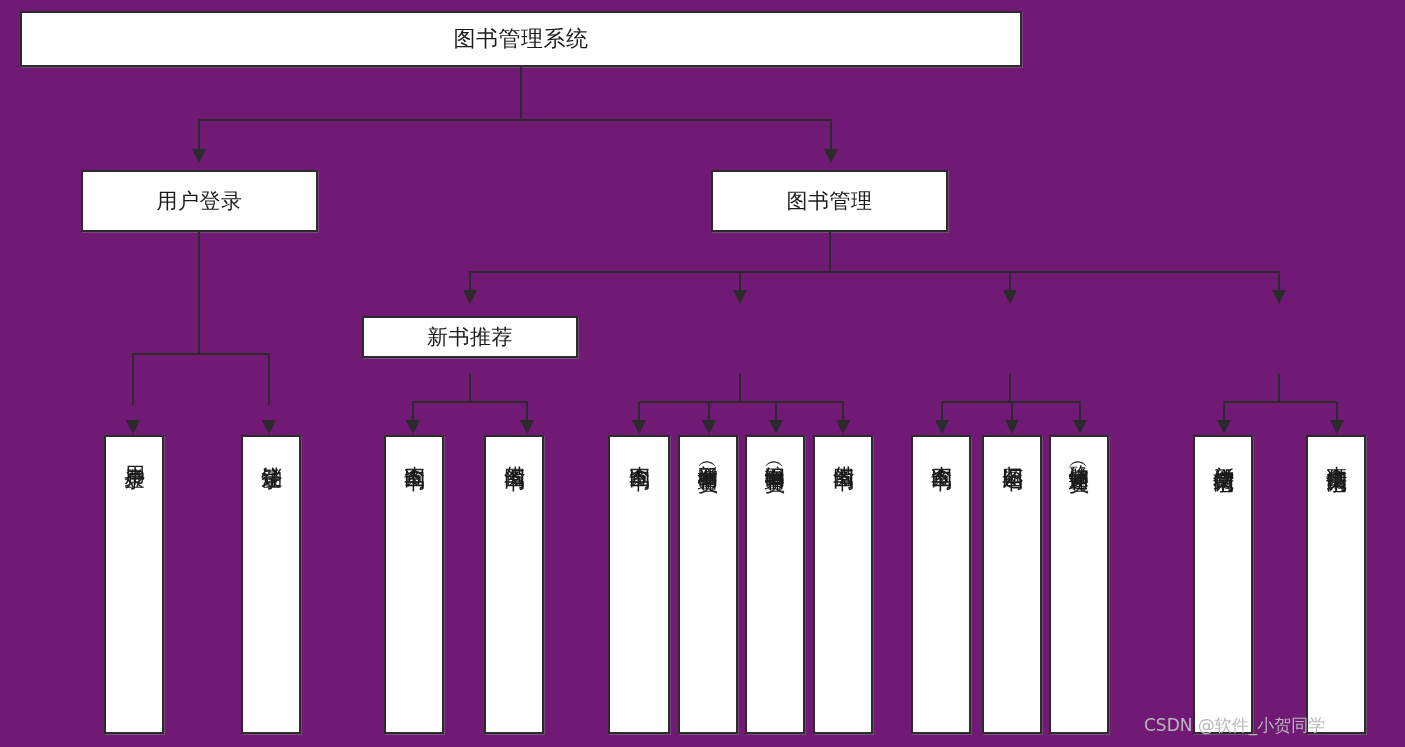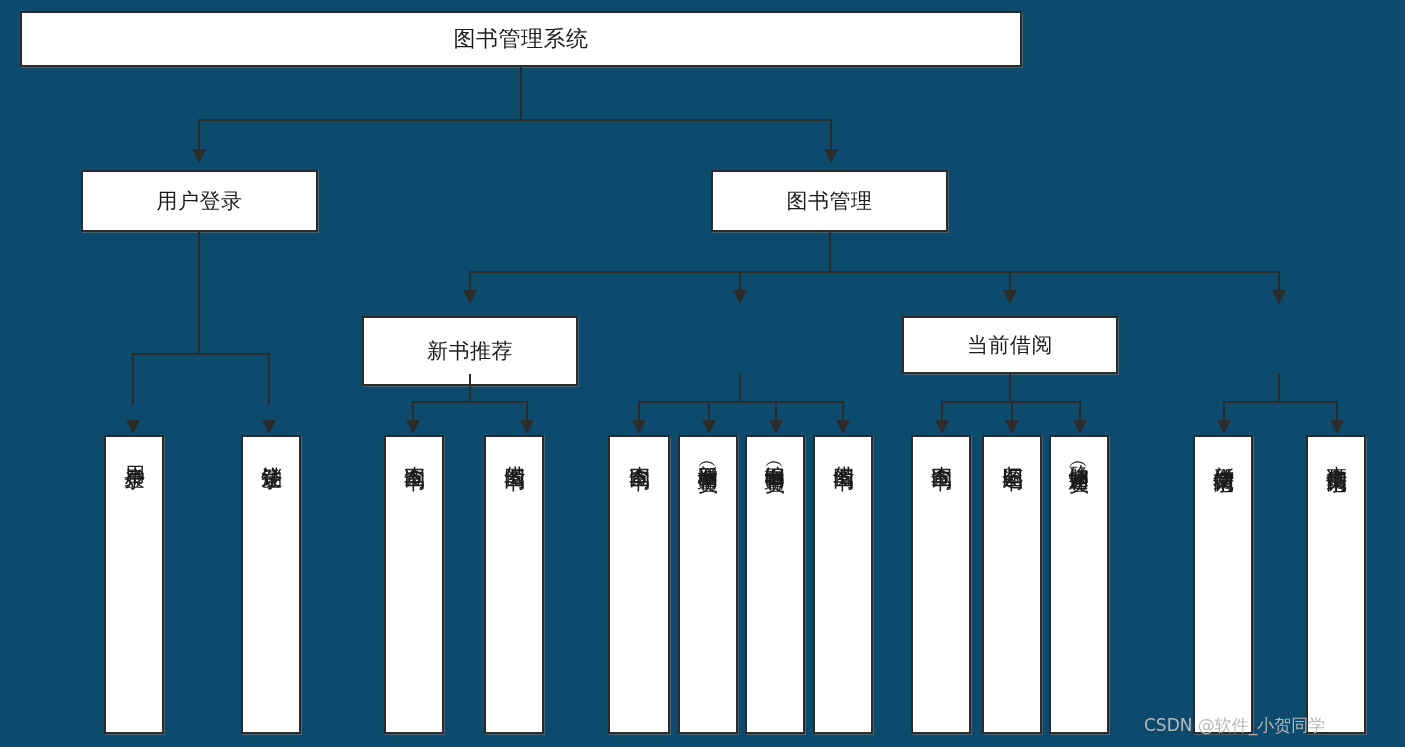--- a/index.html
+++ b/index.html
@@ -8,21 +8,21 @@
     padding: 0;
     background: #ffffff;
   }
   body {
     font-family: "DejaVu Sans", "Liberation Sans", sans-serif;
   }
   #canvas {
     position: relative;
     width: 1405px;
     height: 747px;
-    background: #0c4a6e;
+    background: #701a75;
     overflow: hidden;
   }
   
   .node {
     position: absolute;
     box-sizing: border-box;
     border: 2px solid #2b2b2b;
     background: #ffffff;
     display: flex;
     align-items: center;
@@ -120,25 +120,22 @@
   <div class="ln h" style="left:469px; top:271px; width:810px; height:2px;"></div>
   <div class="ln v" style="left:469px; top:271px; width:2px; height:22px;"></div>
   <div class="arrow" style="left:463px; top:290px;"></div>
   <div class="ln v" style="left:739px; top:271px; width:2px; height:22px;"></div>
   <div class="arrow" style="left:733px; top:290px;"></div>
   <div class="ln v" style="left:1009px; top:271px; width:2px; height:22px;"></div>
   <div class="arrow" style="left:1003px; top:290px;"></div>
   <div class="ln v" style="left:1278px; top:271px; width:2px; height:22px;"></div>
   <div class="arrow" style="left:1272px; top:290px;"></div>
 
-  <div class="node h" style="left:362px; top:316px; width:216px; height:70px;">
+  <div class="node h" style="left:362px; top:316px; width:216px; height:42px;">
     <span class="label">新书推荐</span>
-  </div>
-  <div class="node h" style="left:902px; top:316px; width:216px; height:58px;">
-    <span class="label">当前借阅</span>
   </div>
 
   <div class="ln v" style="left:469px; top:374px; width:2px; height:27px;"></div>
   <div class="ln h" style="left:412px; top:401px; width:116px; height:2px;"></div>
   <div class="ln v" style="left:412px; top:401px; width:2px; height:20px;"></div>
   <div class="arrow" style="left:406px; top:420px;"></div>
   <div class="ln v" style="left:526px; top:401px; width:2px; height:20px;"></div>
   <div class="arrow" style="left:520px; top:420px;"></div>
 
   <div class="ln v" style="left:739px; top:374px; width:2px; height:27px;"></div>

